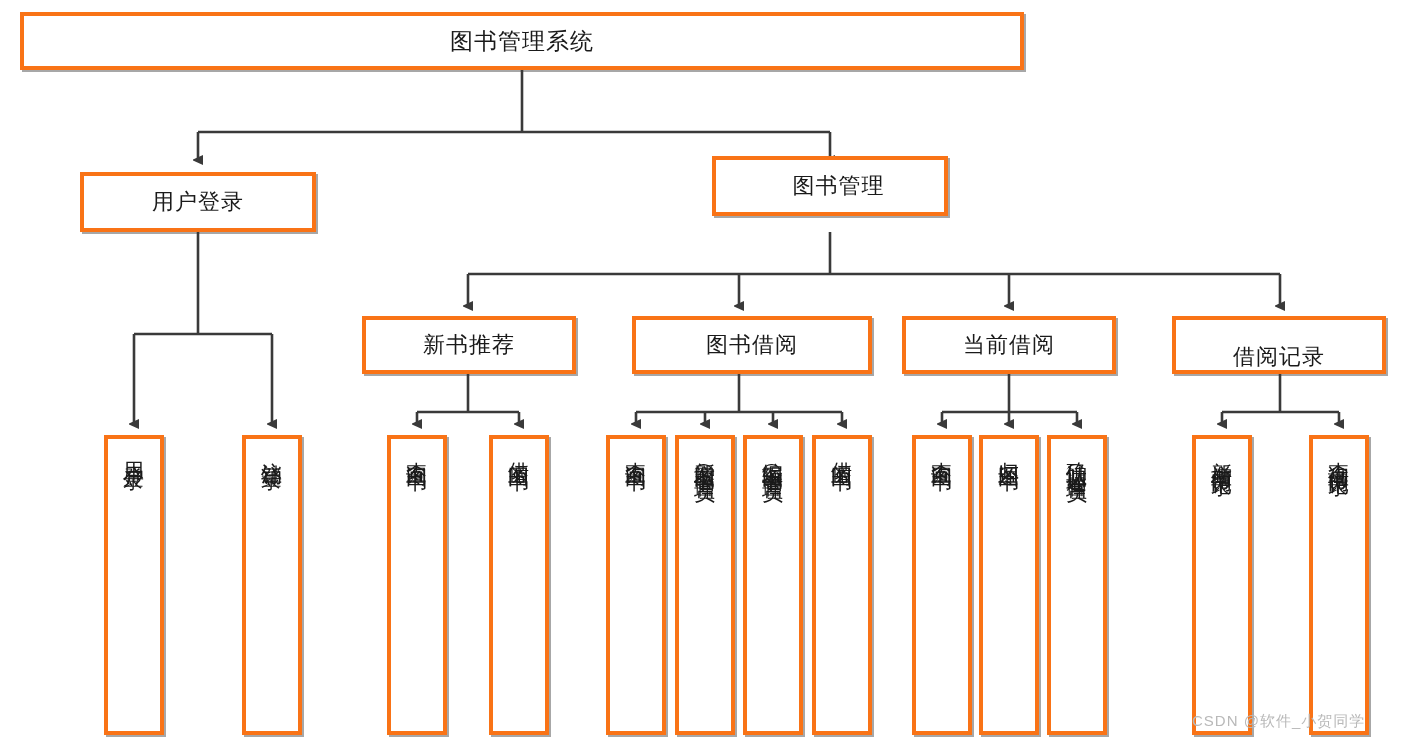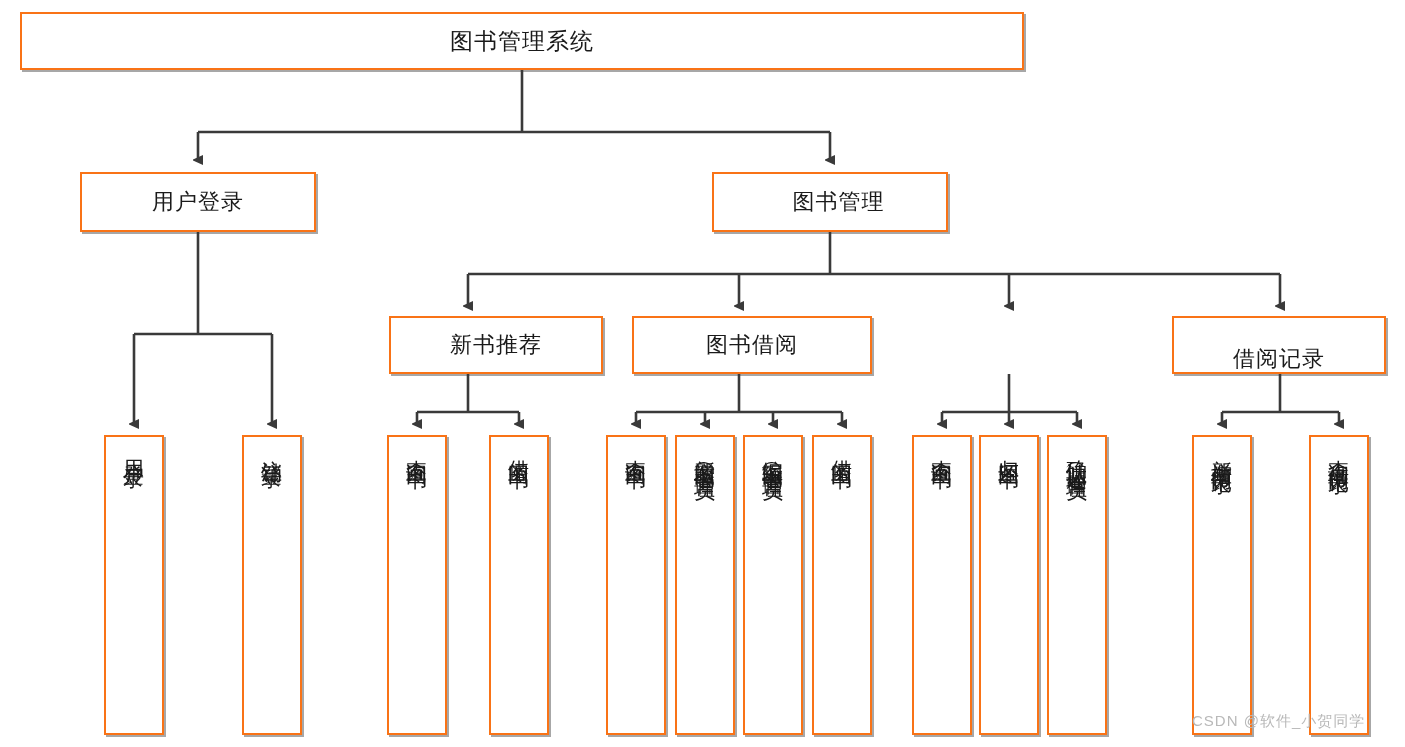--- a/index.html
+++ b/index.html
@@ -23,21 +23,21 @@
     left: 0;
     top: 0;
     width: 1405px;
     height: 747px;
     pointer-events: none;
   }
   .node {
     position: absolute;
     box-sizing: border-box;
     background: #ffffff;
-    border: 2px solid #f97316;
+    border: 4px solid #f97316;
     box-shadow: 2px 2px 0 rgba(60,60,60,0.45);
     display: flex;
     align-items: center;
     justify-content: center;
     color: #1a1a1a;
     z-index: 2;
   }
   .node-label {
     display: block;
     text-align: center;
@@ -138,32 +138,35 @@
   </svg>
 
   <div class="node horiz root" style="left:20px; top:12px; width:1004px; height:58px;">
     <span class="node-label">图书管理系统</span>
   </div>
 
   <div class="node horiz" style="left:80px; top:172px; width:236px; height:60px;">
     <span class="node-label">用户登录</span>
   </div>
 
-  <div class="node horiz" style="left:712px; top:172px; width:236px; height:60px;padding-left:17px;">
+  <div class="node horiz" style="left:712px; top:156px; width:236px; height:60px;padding-left:17px;">
     <span class="node-label">图书管理</span>
   </div>
 
-  <div class="node horiz" style="left:362px; top:316px; width:214px; height:58px;margin-left:27px;">
+  <div class="node horiz" style="left:362px; top:316px; width:214px; height:58px;">
     <span class="node-label">新书推荐</span>
   </div>
 
   <div class="node horiz" style="left:632px; top:316px; width:240px; height:58px;">
     <span class="node-label">图书借阅</span>
   </div>
 
+  <div class="node horiz" style="left:902px; top:316px; width:214px; height:58px;">
+    <span class="node-label">当前借阅</span>
+  </div>
 
   <div class="node horiz" style="left:1172px; top:316px; width:214px; height:58px;align-items:flex-end;">
     <span class="node-label">借阅记录</span>
   </div>
 
   <div class="node vert" style="left:104px; top:435px; width:60px; height:300px;">
     <span class="node-label">用户登录</span>
   </div>
 
   <div class="node vert" style="left:242px; top:435px; width:60px; height:300px;">

